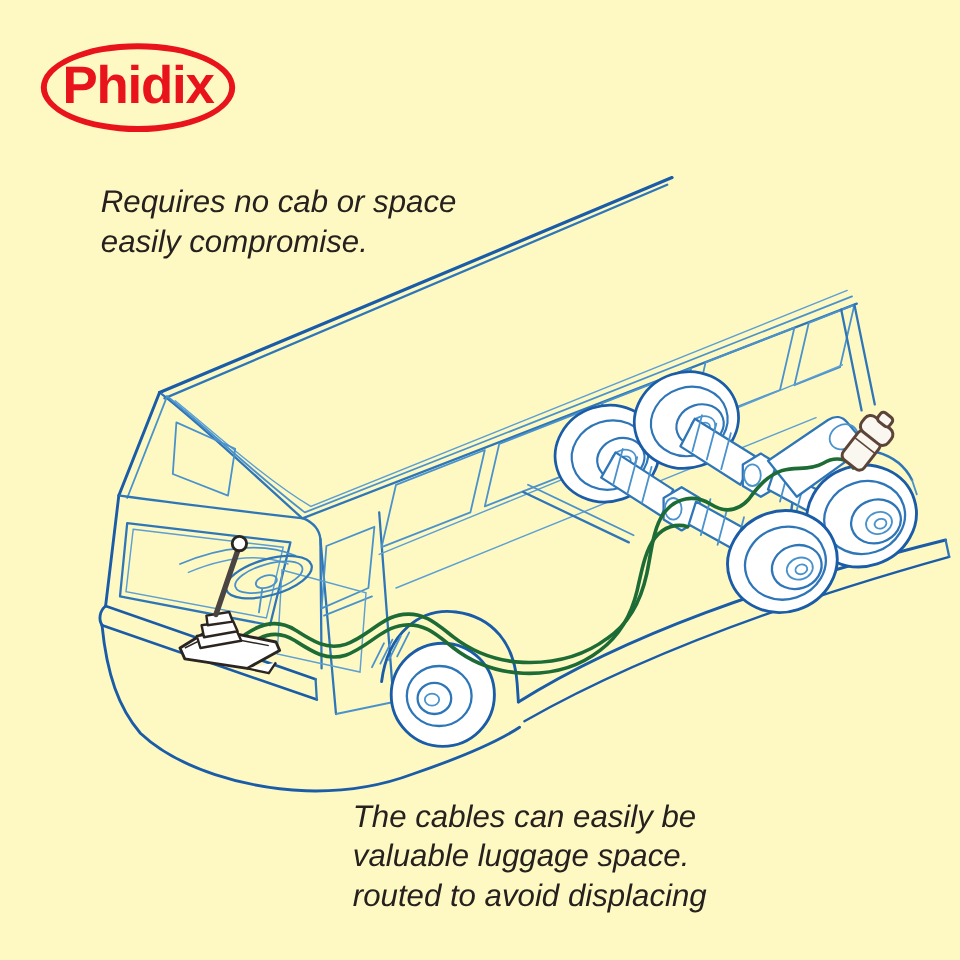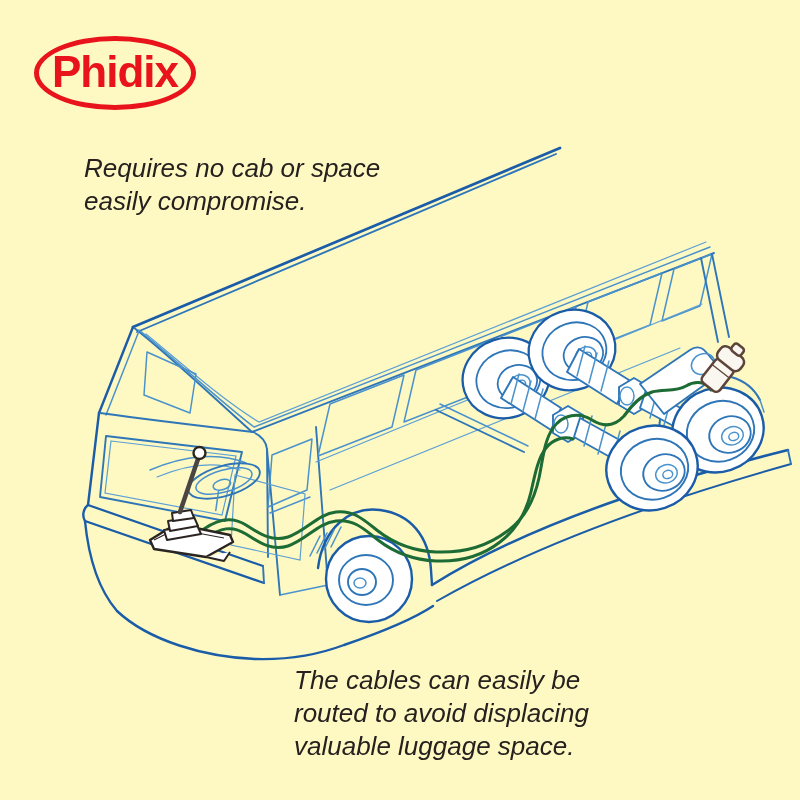--- a/index.html
+++ b/index.html
@@ -200,17 +200,17 @@
     <span>Phidix</span>
   </div>
 
   <div id="cap-top" class="caption">
     <div>Requires no cab or space</div>
     <div>easily compromise.</div>
   </div>
 
   <div id="cap-bottom" class="caption">
     <div>The cables can easily be</div>
+    <div>valuable luggage space.</div>
     <div>routed to avoid displacing</div>
-    <div>valuable luggage space.</div>
   </div>
 
 </div>
 
 </body></html>

